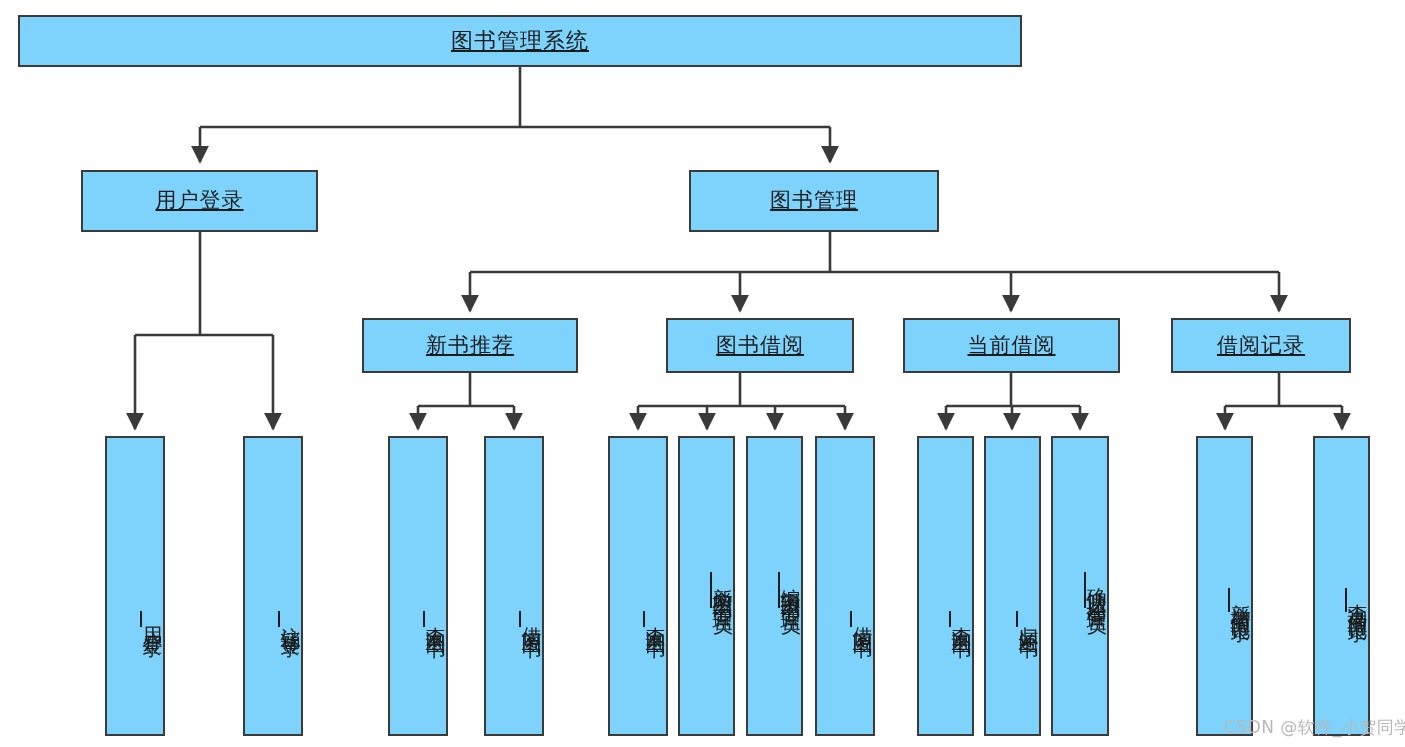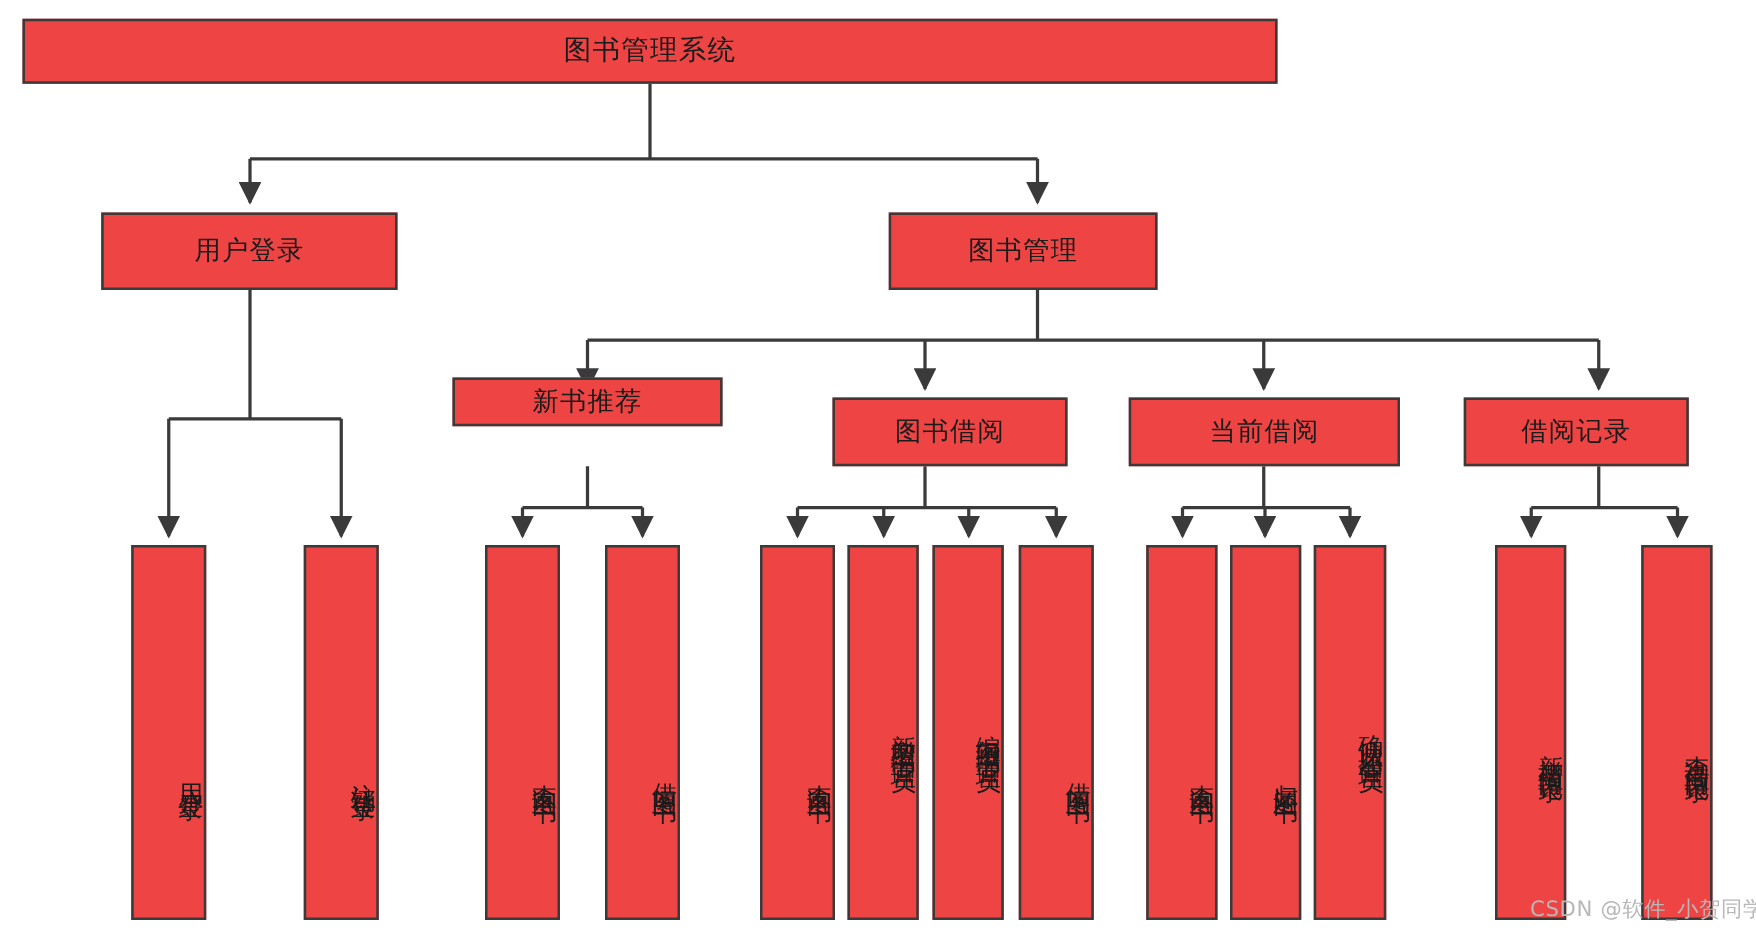--- a/index.html
+++ b/index.html
@@ -23,25 +23,26 @@
     position: absolute;
     top: 0;
     left: 0;
     width: 1405px;
     height: 747px;
   }
   .node-box {
     position: absolute;
     box-sizing: border-box;
     border: 2px solid #3a3a3a;
-    background: #ef4444;
+    background: #7dd3fc;
     display: flex;
     align-items: center;
     justify-content: center;
     color: #1b1b1b;
+    text-decoration: underline;
   }
   .node-box.horizontal {
     font-size: 21px;
     letter-spacing: 1px;
     line-height: 1.2;
   }
   .node-box.root {
     font-size: 22px;
   }
   .node-box.vertical {
@@ -123,25 +124,25 @@
     </g>
   </svg>
 
   <div class="node-box root horizontal" style="left:18px; top:15px; width:1004px; height:52px;">
     <span>图书管理系统</span>
   </div>
 
   <div class="node-box horizontal" style="left:81px; top:170px; width:237px; height:62px;">
     <span>用户登录</span>
   </div>
-  <div class="node-box horizontal" style="left:711px; top:170px; width:215px; height:62px;">
+  <div class="node-box horizontal" style="left:689px; top:170px; width:250px; height:62px;">
     <span>图书管理</span>
   </div>
 
-  <div class="node-box horizontal" style="left:362px; top:302px; width:216px; height:39px;">
+  <div class="node-box horizontal" style="left:362px; top:318px; width:216px; height:55px;">
     <span>新书推荐</span>
   </div>
   <div class="node-box horizontal" style="left:666px; top:318px; width:188px; height:55px;">
     <span>图书借阅</span>
   </div>
   <div class="node-box horizontal" style="left:903px; top:318px; width:217px; height:55px;justify-content:center;">
     <span>当前借阅</span>
   </div>
   <div class="node-box horizontal" style="left:1171px; top:318px; width:180px; height:55px;">
     <span>借阅记录</span>

